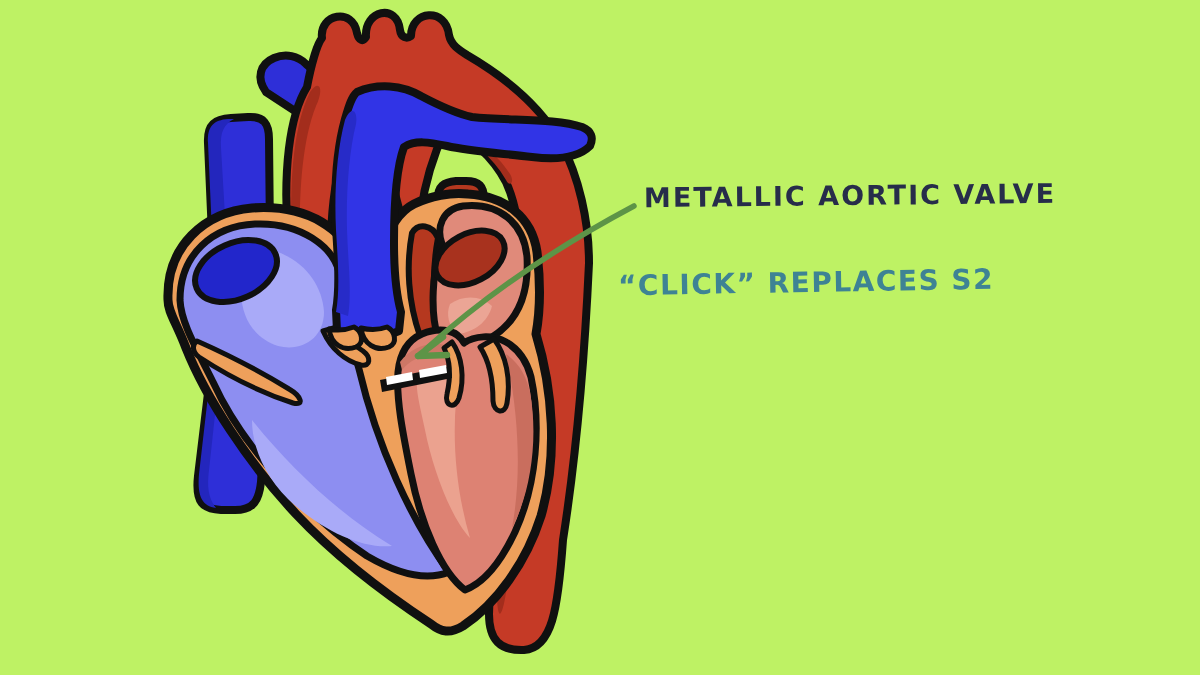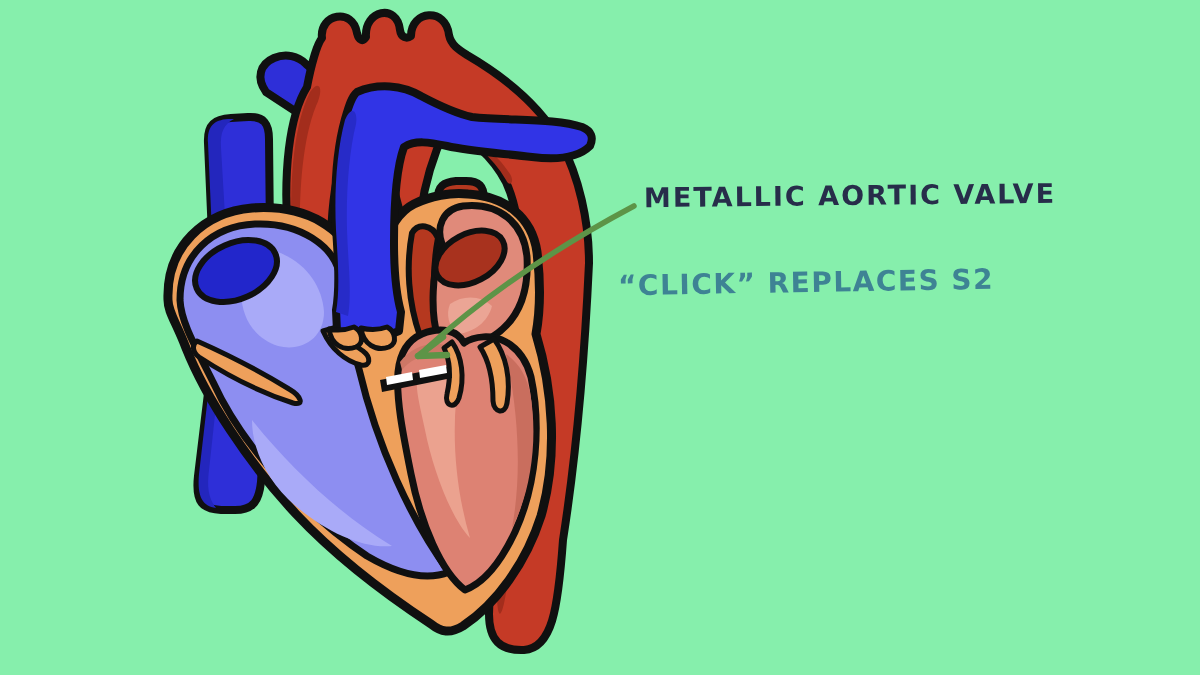--- a/index.html
+++ b/index.html
@@ -1,16 +1,16 @@
 <!DOCTYPE html>
 <html><head>
 <meta charset="utf-8">
 <style>
   html,body{margin:0;padding:0;background:#ffffff;}
-  .stage{position:relative;width:1200px;height:675px;background:#86efac;overflow:hidden;
+  .stage{position:relative;width:1200px;height:675px;background:#bef264;overflow:hidden;
          font-family:"DejaVu Sans", sans-serif;}
   .stage svg{position:absolute;left:0;top:0;}
   .label{position:absolute;white-space:nowrap;font-weight:700;}
   .label-valve{left:644px;top:180px;font-size:27px;letter-spacing:2px;color:#272d4a;transform:rotate(-0.6deg);}
   .label-sound{left:618px;top:266px;font-size:28px;letter-spacing:1.5px;color:#3e8394;transform:rotate(-1deg);}
 </style>
 </head>
 <body>
 
 <div class="stage">

